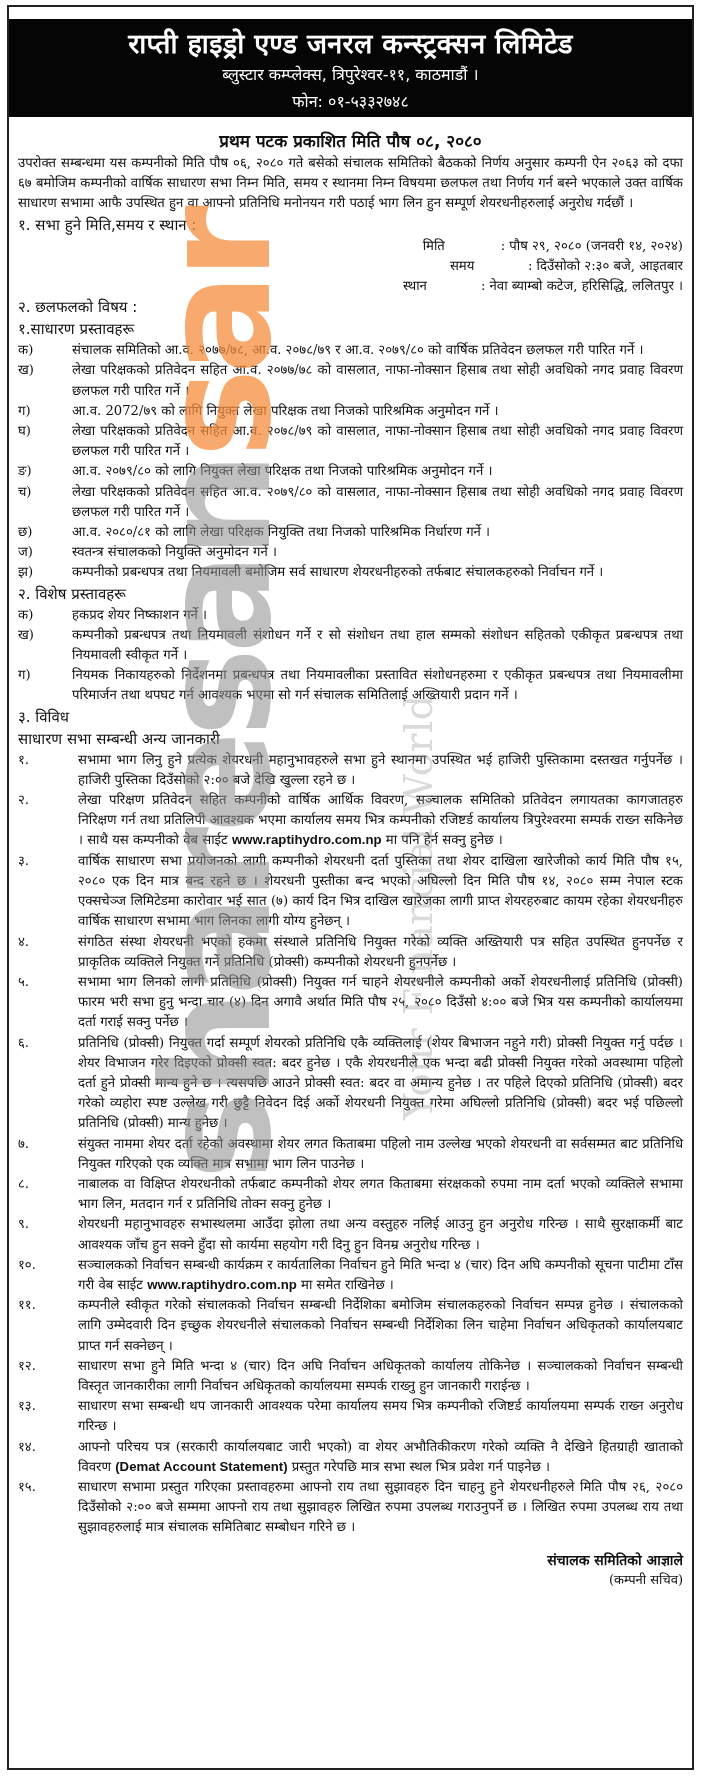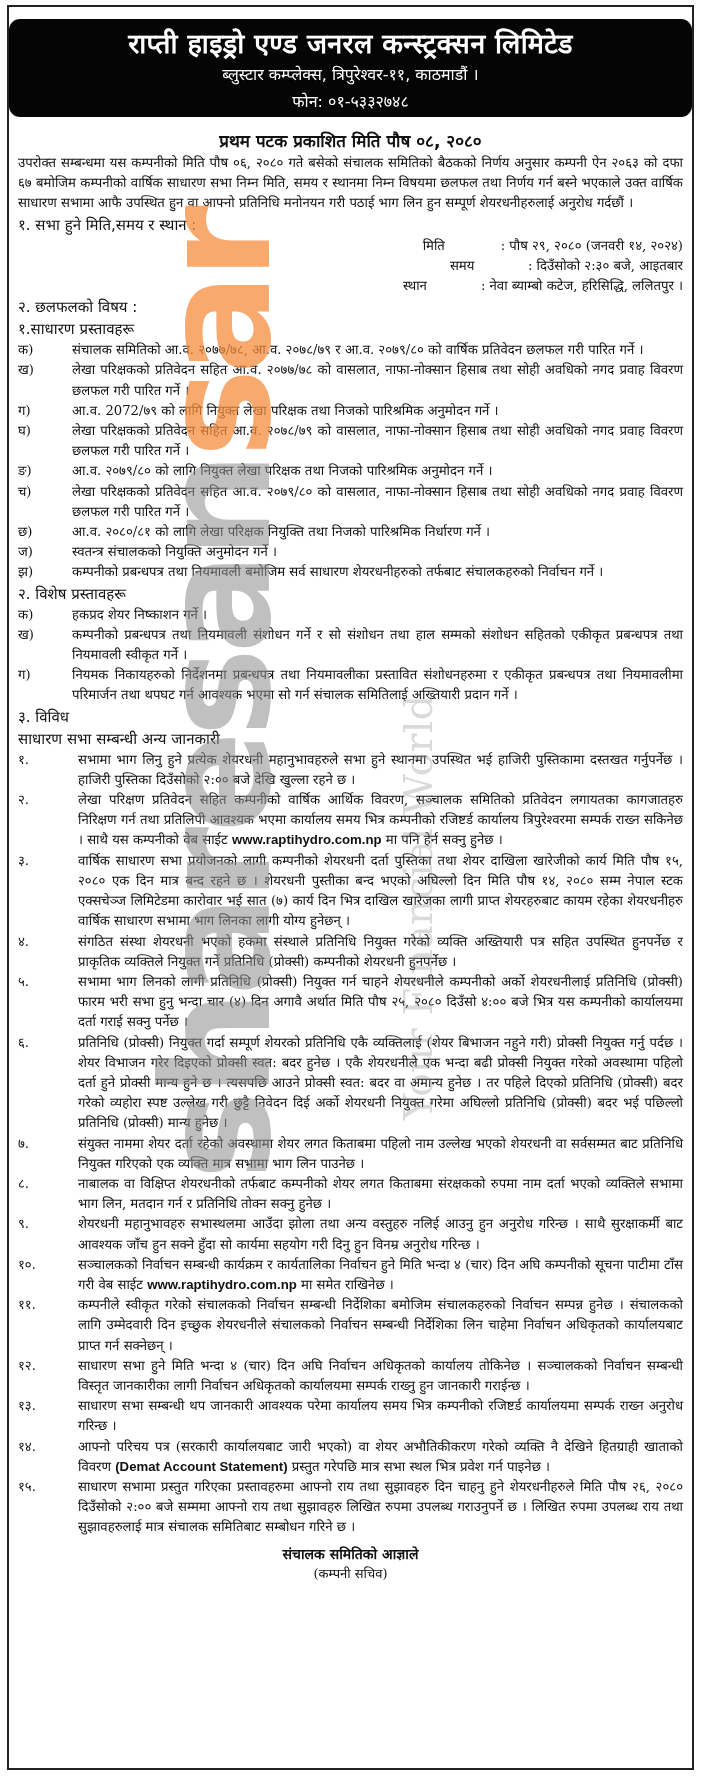--- a/index.html
+++ b/index.html
@@ -1,38 +1,38 @@
 <!DOCTYPE html>
 <html><head>
 <meta charset="utf-8">
 <style>
   html, body { margin: 0; padding: 0; background: #ffffff; }
   body { width: 705px; height: 1780px; position: relative; overflow: hidden;
          font-family: "DejaVu Serif", "Liberation Serif", serif; color: #111; }
   .frame { position: absolute; left: 7px; top: 5px; width: 687px; height: 1765px;
            border: 2px solid #222; box-sizing: border-box; background: #fff; }
   .header { position: absolute; left: 0; right: 0; top: 12px; height: 98px;
-            background: #050505; color: #fff; text-align: center; border-radius: 11px; }
+            background: #050505; color: #fff; text-align: center; }
   .header .title { font-size: 27px; font-weight: bold; margin-top: 8px; line-height: 34px; letter-spacing: 0.3px;
                    font-family: "DejaVu Sans", "Liberation Sans", sans-serif; }
   .header .addr, .header .phone { font-size: 16px; line-height: 27px;
                    font-family: "DejaVu Sans", "Liberation Sans", sans-serif; }
   .content { position: absolute; left: 9px; right: 9px; top: 122px; font-size: 13.2px; line-height: 20.2px; }
   .pubdate { text-align: center; font-weight: bold; font-size: 17px; line-height: 24px; margin-bottom: 0;
              font-family: "DejaVu Sans", "Liberation Sans", sans-serif; }
   .para { text-align: justify; }
   .h { font-weight: normal; font-size: 15px; line-height: 22px; font-family: "DejaVu Sans", "Liberation Sans", sans-serif; }
   .kv { display: flex; justify-content: flex-end; }
   .kv .k { width: 78px; }
   .item { display: flex; text-align: justify; }
   .item .mk { min-width: 22px; }
   .item .tx { flex: 1; margin-left: 32px; }
   .num .mk { min-width: 28px; }
   .en { font-family: "Liberation Sans", "DejaVu Sans", sans-serif; font-weight: bold; }
-  .sign { text-align: center; margin-top: 6px; }
+  .sign { text-align: right; margin-top: 12px; }
   .sign .s1 { font-weight: bold; font-size: 14px; font-family: "DejaVu Sans", "Liberation Sans", sans-serif; }
   .sign .s2 { font-size: 13px; }
   .wm { position: absolute; pointer-events: none; z-index: 5; }
   .wm-main { left: 130px; top: 560px; transform-origin: left top; transform: rotate(-90deg) translate(-620px, 0);
              font-family: "DejaVu Sans", "Liberation Sans", sans-serif; font-weight: bold; font-size: 150px;
              color: rgba(140,140,140,0.55); white-space: nowrap; letter-spacing: -6px; }
   .wm-main .accent { color: rgba(245,140,60,0.75); }
   .wm-sub { left: 395px; top: 560px; transform-origin: left top; transform: rotate(-90deg) translate(-560px, 0);
             font-family: "DejaVu Serif", "Liberation Serif", serif; font-size: 40px;
             color: rgba(150,150,150,0.35); white-space: nowrap; }

